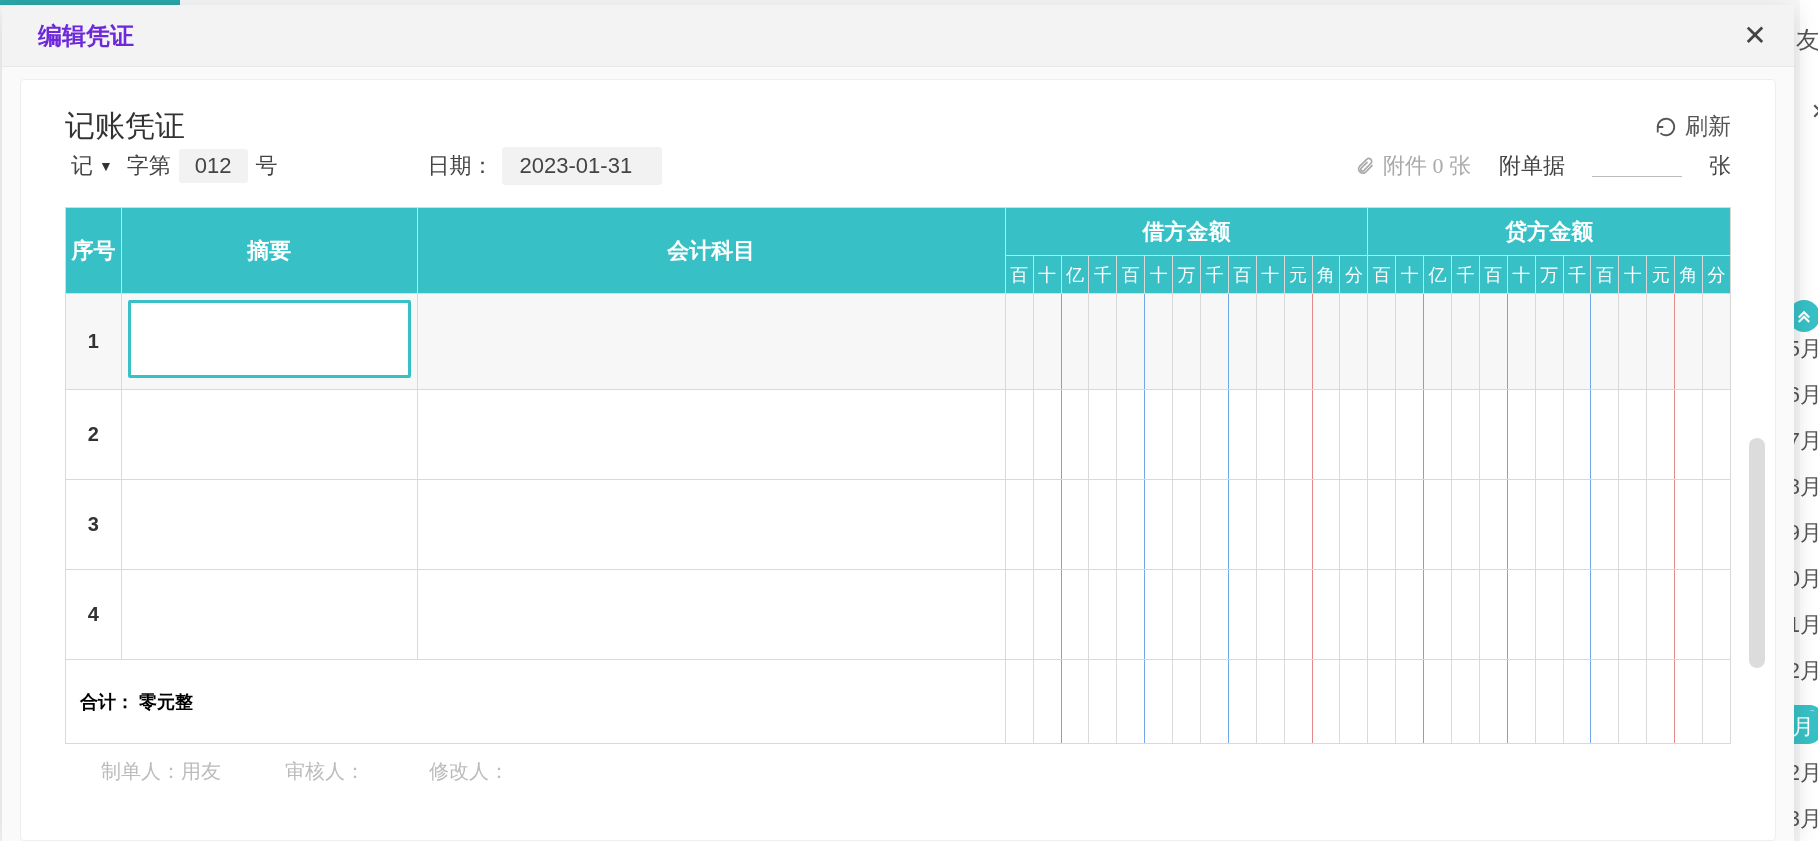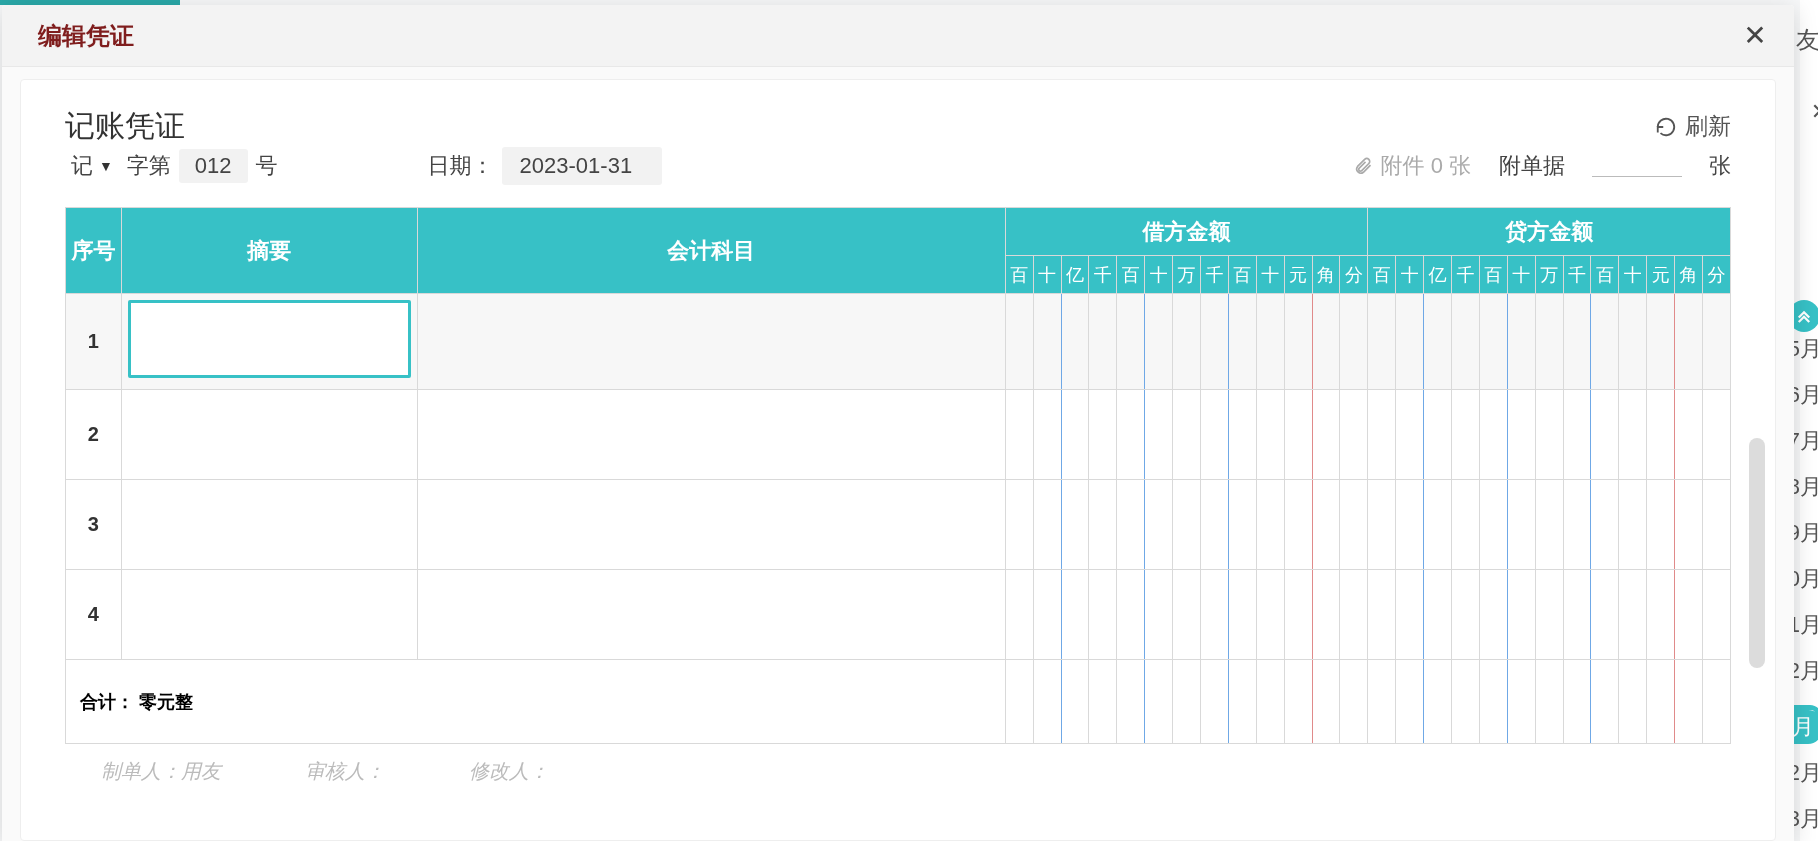--- a/index.html
+++ b/index.html
@@ -36,21 +36,21 @@
 
   
   .modal {
     position: absolute; left: 2px; top: 5px; right: 24px; bottom: 0;
     background: #fff; border-radius: 4px 4px 0 0; box-shadow: 0 4px 24px rgba(0,0,0,0.15); overflow:hidden;
   }
   .modal-header {
     height: 62px; background:#f3f3f3; border-bottom:1px solid #e8e8e8;
     display:flex; align-items:center; justify-content:space-between; padding:0 24px 0 36px;
   }
-  .modal-header .title { font-size:24px; font-weight:700; color:#7f1d1d; }
+  .modal-header .title { font-size:24px; font-weight:700; color:#6d28d9; }
   .modal-header .close { font-size:28px; color:#444; cursor:pointer; width:30px; text-align:center; }
 
   .modal-body { position:absolute; left:0; right:0; top:62px; bottom:0; overflow:hidden; padding:12px 18px 0 18px; background:#fafafa; }
 
   .panel {
     background:#fff; border:1px solid #eee; border-radius:4px; height:100%; position:relative; overflow:hidden;
   }
   .panel-inner { padding:26px 44px 0 44px; }
 
   .panel-title-row { display:flex; align-items:center; justify-content:space-between; }
@@ -63,21 +63,21 @@
   .dropdown-ji {
     display:flex; align-items:center; gap:6px; padding:4px 6px; cursor:pointer;
   }
   .dropdown-ji .caret { font-size:14px; color:#333; }
   .num-box {
     background:#f2f2f2; padding:4px 16px; border-radius:3px; min-width:64px; text-align:center;
   }
   .date-box {
     background:#f2f2f2; padding:6px 18px; border-radius:3px; min-width:160px; text-align:left;
   }
-  .meta-right { margin-left:auto; display:flex; gap:28px; color:#888; }
+  .meta-right { margin-left:auto; display:flex; gap:28px; color:#888;font-family:Liberation Serif, serif; }
   .attach { display:flex; align-items:center; gap:8px; color:#aaa; }
   .attach svg { width:20px; height:20px; }
   .doc-cnt { display:flex; align-items:center; gap:27px; color:#444; }
   .doc-cnt .line { display:inline-block; width:90px; border-bottom:1px solid #bbb; height:22px; }
 
   
   .vt-wrap { position:relative; }
   .vt { border-collapse:collapse; width:100%; table-layout:fixed; }
   .vt th, .vt td { border:1px solid #d9d9d9; }
   .vt thead th {
@@ -97,21 +97,21 @@
     width:100%; height:78px; border:3px solid #37c1c6; border-radius:2px; background:#fff; padding:6px; font-size:20px; resize:none; outline:none; font-family:inherit;
   }
   
   .vt td.d { padding:0; }
   .vt td.d.blue-r { border-right:1px solid #6fa8e6; }
   .vt td.d.red-r  { border-right:1px solid #e08a8a; }
 
   .vt tfoot td { height:84px; font-size:18px; font-weight:700; padding-left:14px; text-align:left; background:#fff; }
   .vt tfoot td.d { padding:0; text-align:center; font-weight:400; }
 
-  .below-row { display:flex; gap:84px; font-size:20px; color:#bbb; padding:14px 4px 0 36px;font-style:italic; }
+  .below-row { display:flex; gap:64px; font-size:20px; color:#bbb; padding:14px 4px 0 36px; }
 
   
   .fake-scroll {
     position:absolute; right:10px; top:358px; width:16px; height:230px; background:#dcdcdc; border-radius:8px;
   }
 
 </style>
 </head>
 <body>
 

